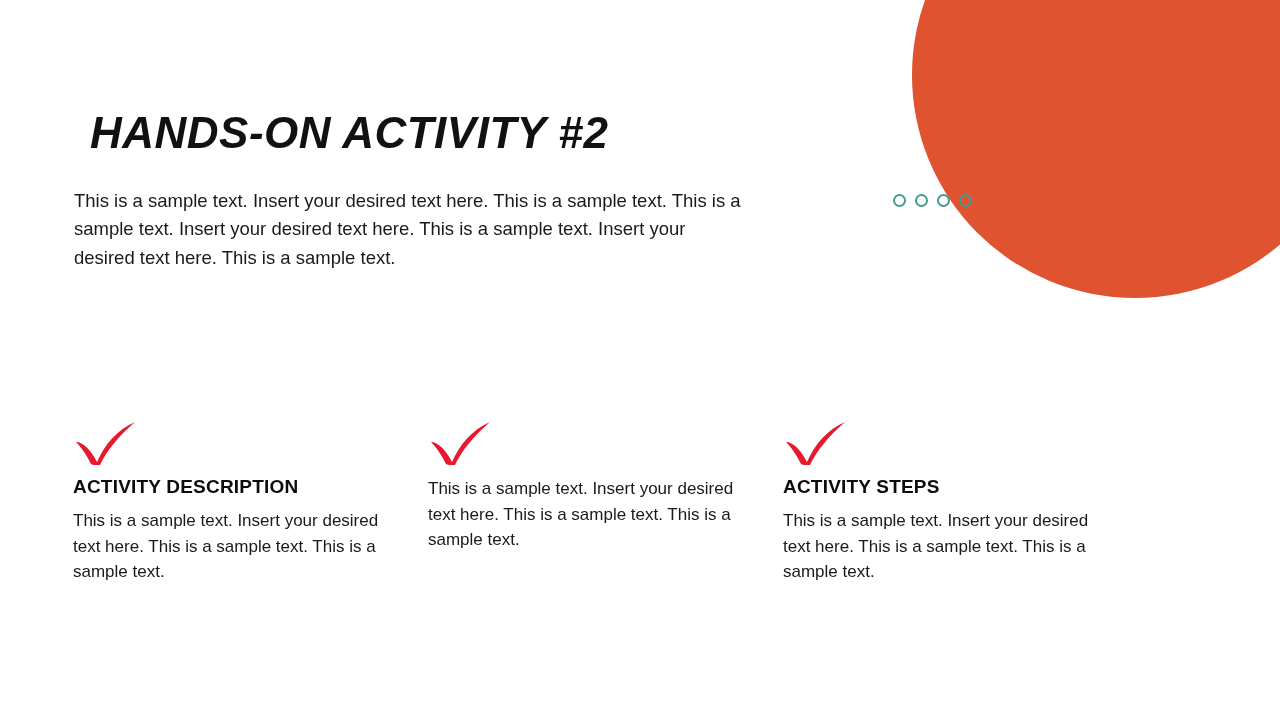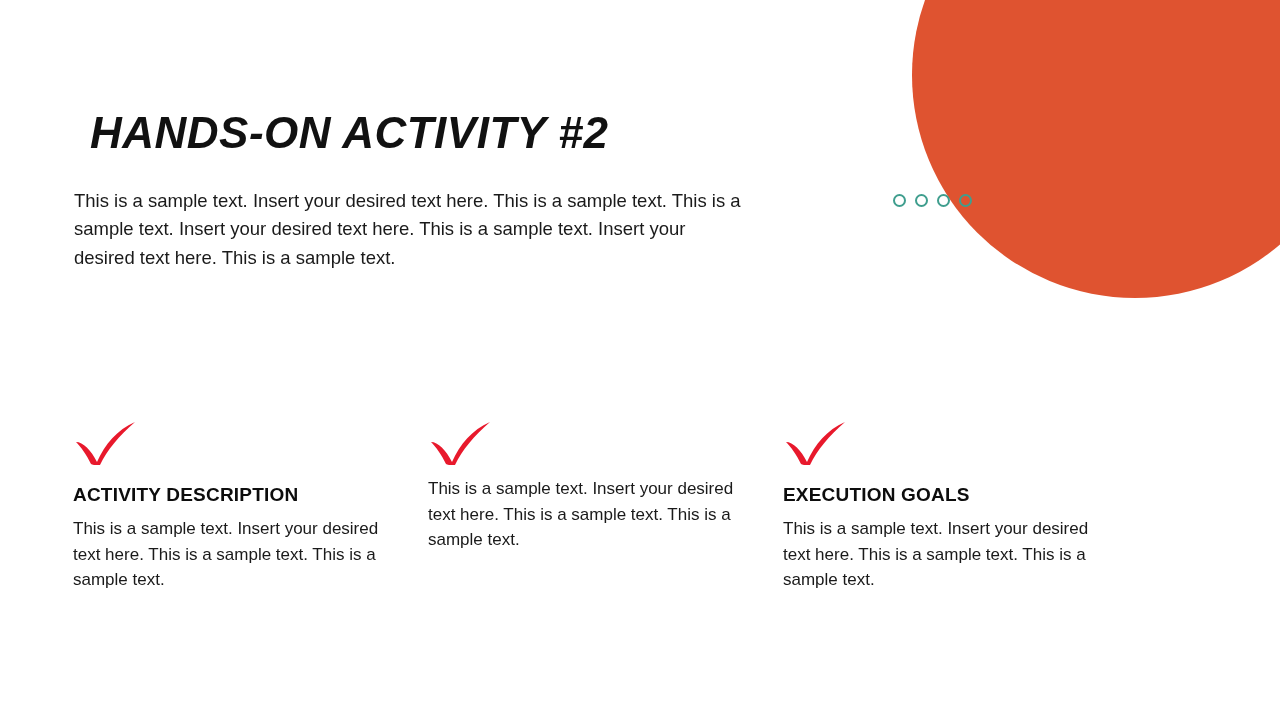--- a/index.html
+++ b/index.html
@@ -94,21 +94,21 @@
     padding-right: 40px;
   }
   .check {
     height: 56px;
     display: block;
   }
   .col-title {
     font-size: 19px;
     font-weight: bold;
     color: #0d0d0d;
-    margin: 8px 0 10px 0;
+    margin: 0 0 10px 0;
     letter-spacing: 0.2px;
   }
   .col-body {
     font-size: 17px;
     line-height: 1.5;
     color: #1a1a1a;
     margin: 0;
   }
 </style>
 </head>
@@ -149,18 +149,18 @@
       </span>
       <p class="col-body">This is a sample text. Insert your desired text here. This is a sample text. This is a sample text.</p>
     </div>
 
     <div class="col">
       <span class="check">
         <svg width="70" height="46" viewBox="0 0 70 46" xmlns="http://www.w3.org/2000/svg">
           <path d="M3 22 C 10 22, 18 30, 24 42 C 32 24, 44 10, 62 2 C 46 16, 34 30, 27 45 C 22 45, 19 45, 18 44 C 13 34, 8 27, 3 22 Z" fill="#e8192c"></path>
         </svg>
       </span>
-      <h2 class="col-title">EXECUTION GOALS</h2>
+      <h2 class="col-title">ACTIVITY STEPS</h2>
       <p class="col-body">This is a sample text. Insert your desired text here. This is a sample text. This is a sample text.</p>
     </div>
 
   </div>
 </div>
 
 </body></html>

